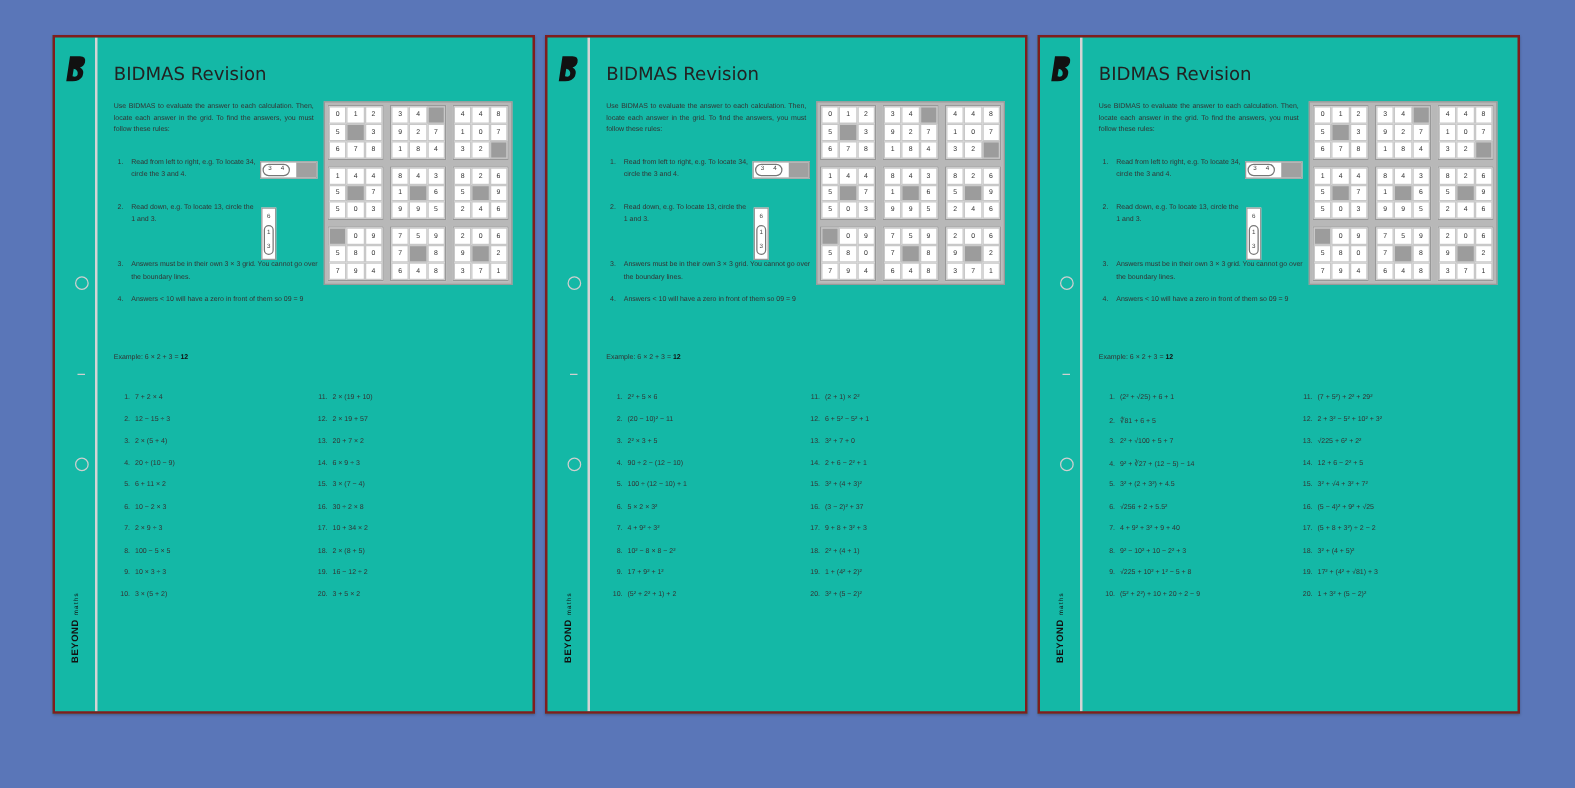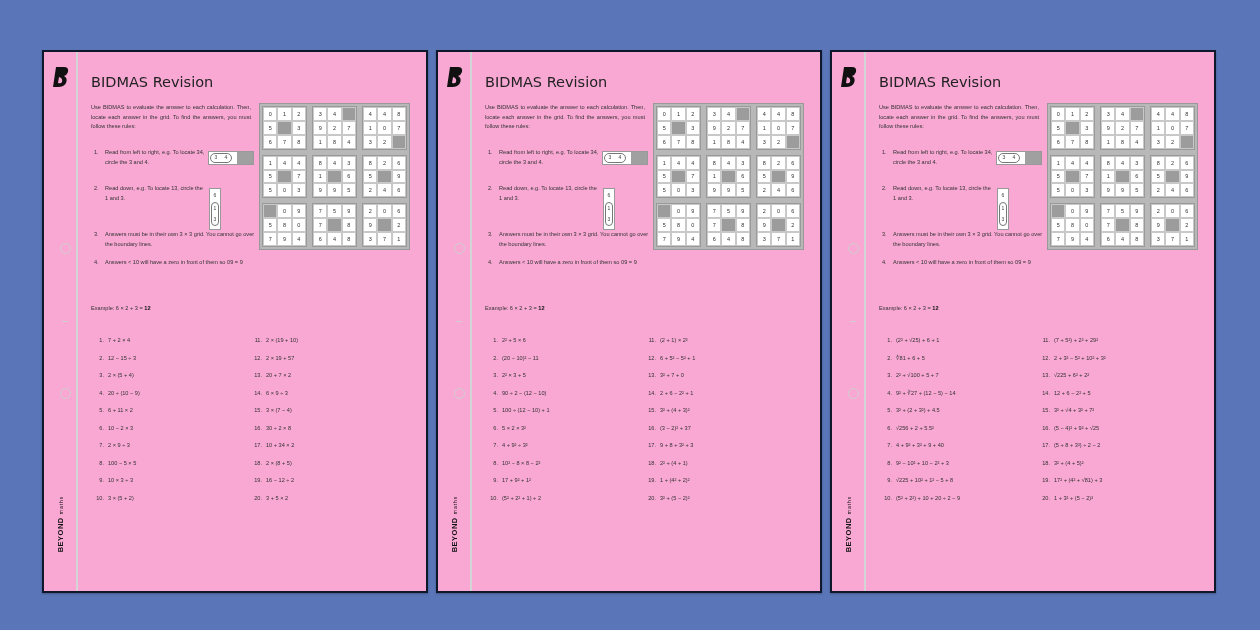--- a/index.html
+++ b/index.html
@@ -3,23 +3,23 @@
 <meta charset="utf-8">
 <style>
   html, body { margin:0; padding:0; }
   body {
     width:1260px; height:630px; overflow:hidden;
     background:#5a76b8;
     position:relative;
     font-family:"Liberation Sans", sans-serif;
   }
   .sheet {
-    position:absolute; top:50px; width:382px; height:539px;
-    background:#f9a8d4;
-    border:2px solid #0f172a;
+    position:absolute; top:28px; width:382px; height:539px;
+    background:#14b8a6;
+    border:2px solid #7f1d1d;
     box-shadow:0 1px 2px rgba(0,0,0,0.25);
     overflow:hidden;
   }
   .sheet.s1 { left:42px; }
   .sheet.s2 { left:436px; }
   .sheet.s3 { left:830px; }
   .strip {
     position:absolute; left:0; top:0; width:32px; height:100%;
     border-right:2px solid #d4d4d4;
   }

